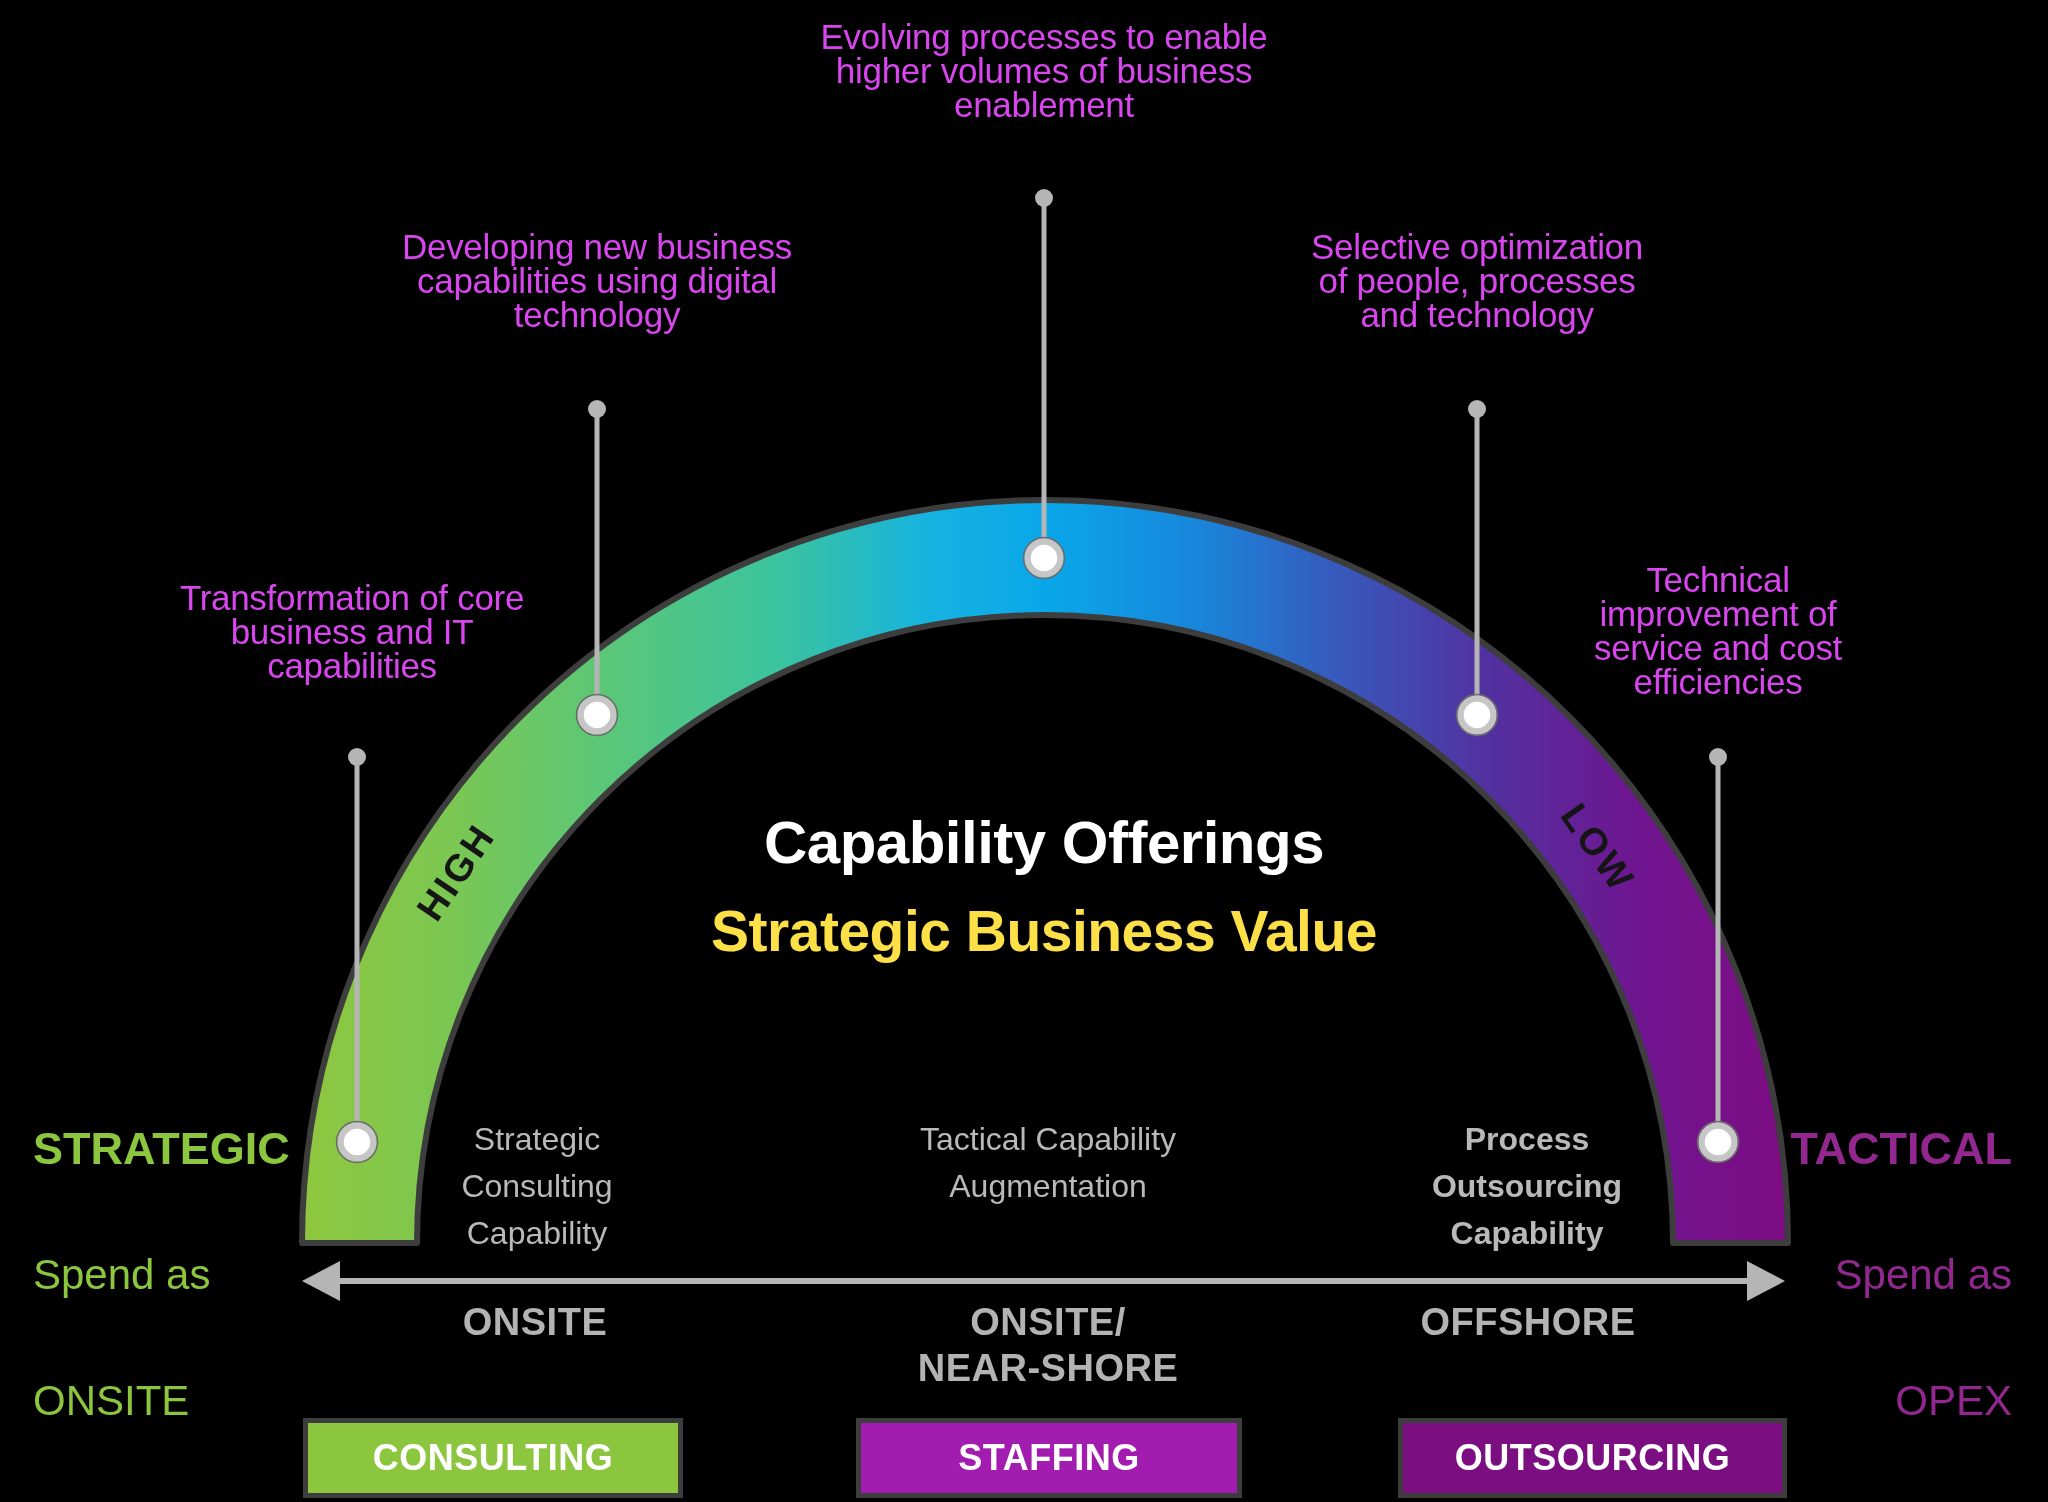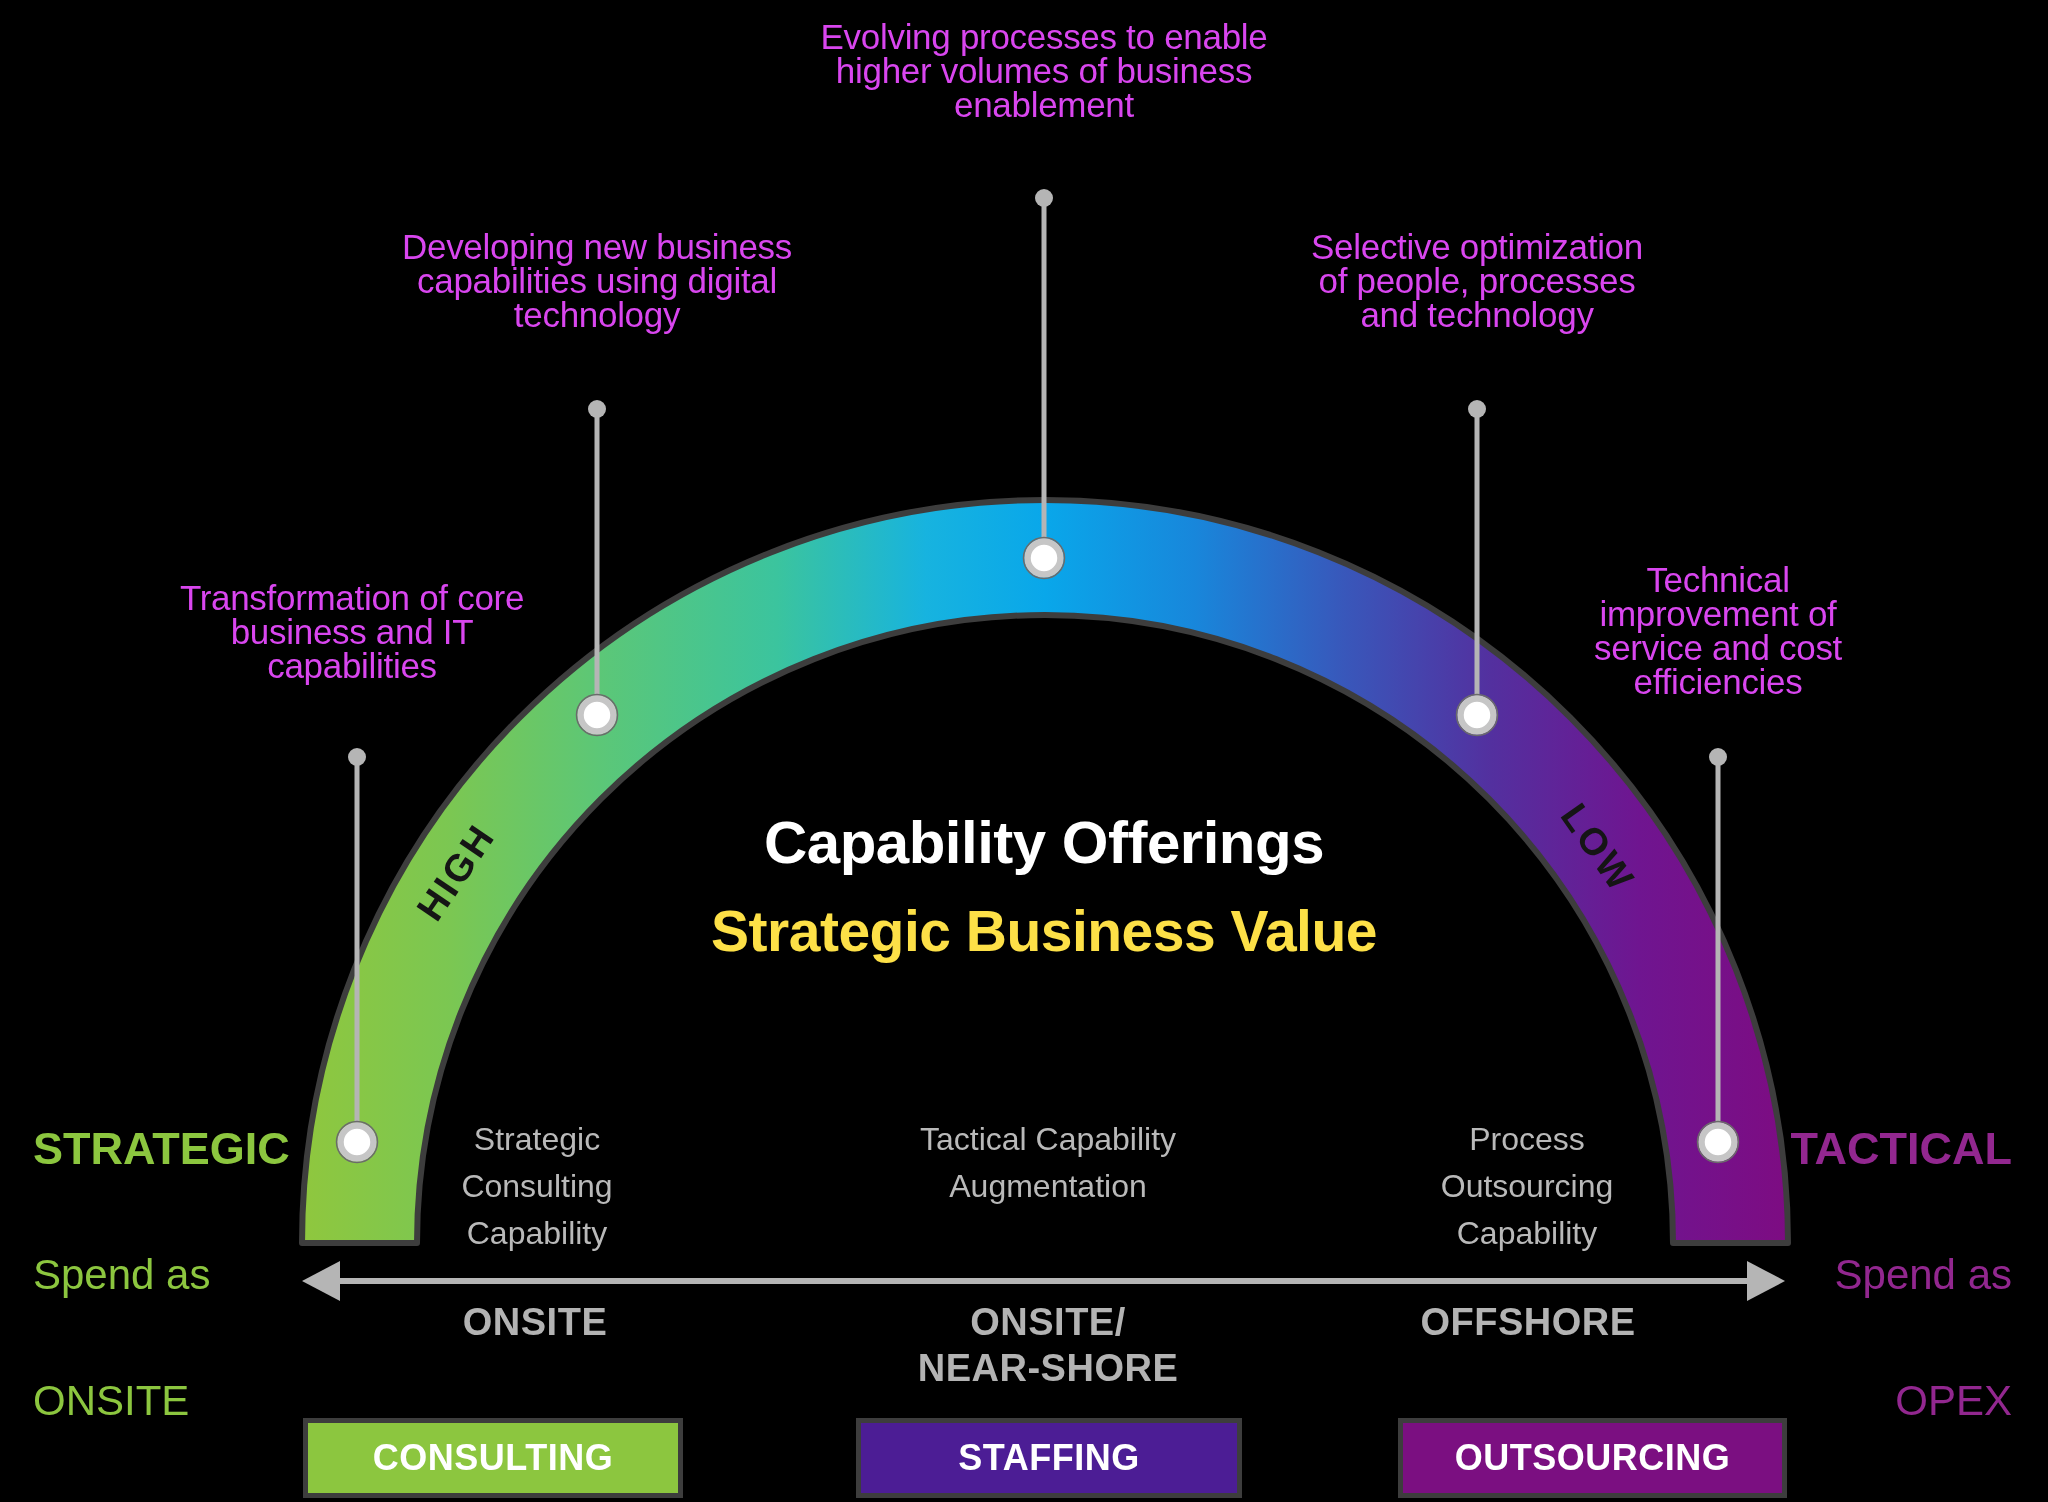--- a/index.html
+++ b/index.html
@@ -129,32 +129,32 @@
     <div class="hd">TACTICAL</div>
     <div>Spend as</div>
     <div>OPEX</div>
   </div>
 
   <div class="abs ctr cap-label" style="left:537px;top:1116px;">Strategic
 Consulting
 Capability</div>
   <div class="abs ctr cap-label" style="left:1048px;top:1116px;">Tactical Capability
 Augmentation</div>
-  <div class="abs ctr cap-label" style="left:1527px;top:1116px;">Process
+  <div class="abs ctr cap-label" style="left:1527px;top:1116px;font-weight:bold;">Process
 Outsourcing
 Capability</div>
 
   <div class="abs ctr loc-label" style="left:535px;top:1299px;">ONSITE</div>
   <div class="abs ctr loc-label" style="left:1048px;top:1299px;">ONSITE/
 NEAR-SHORE</div>
   <div class="abs ctr loc-label" style="left:1528px;top:1299px;">OFFSHORE</div>
 
   <div class="box" style="left: 303px; top: 1418px; width: 370px; background: rgb(140, 198, 63);">
     <span>CONSULTING</span>
   </div>
-  <div class="box" style="left: 856px; top: 1418px; width: 376px; background: #4c1d95;">
+  <div class="box" style="left: 856px; top: 1418px; width: 376px; background: #a21caf;">
     <span>STAFFING</span>
   </div>
   <div class="box" style="left: 1398px; top: 1418px; width: 379px; background: rgb(123, 15, 129);">
     <span>OUTSOURCING</span>
   </div>
 
 </div>
 
 </body></html>

